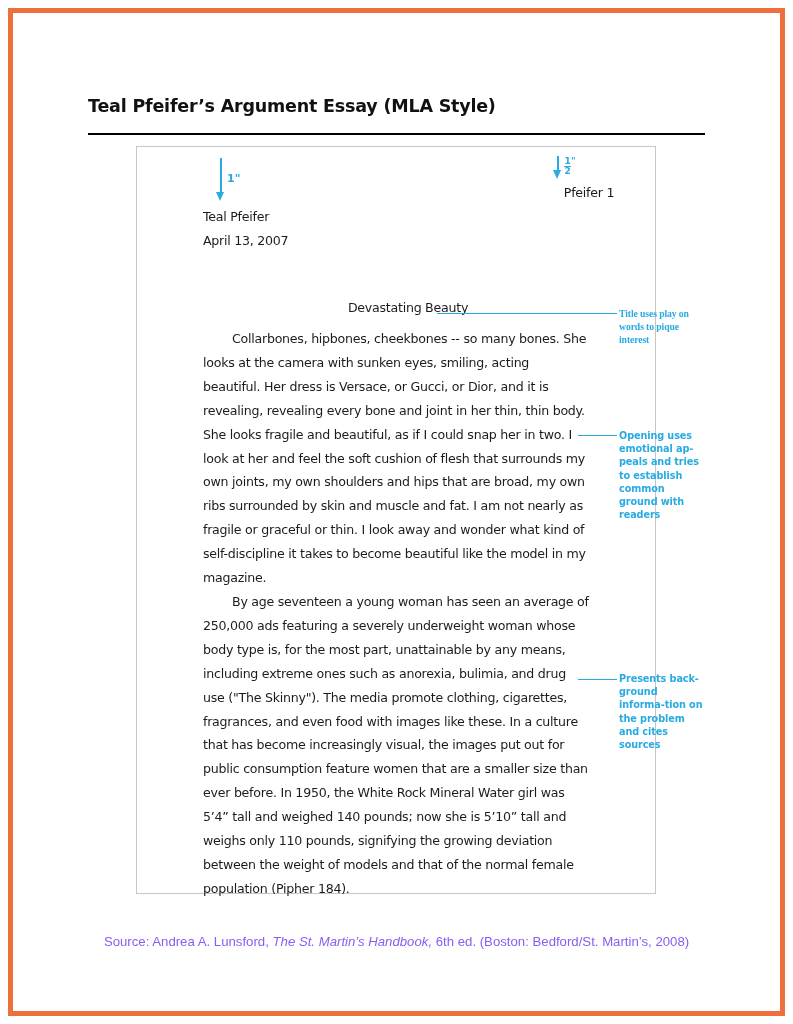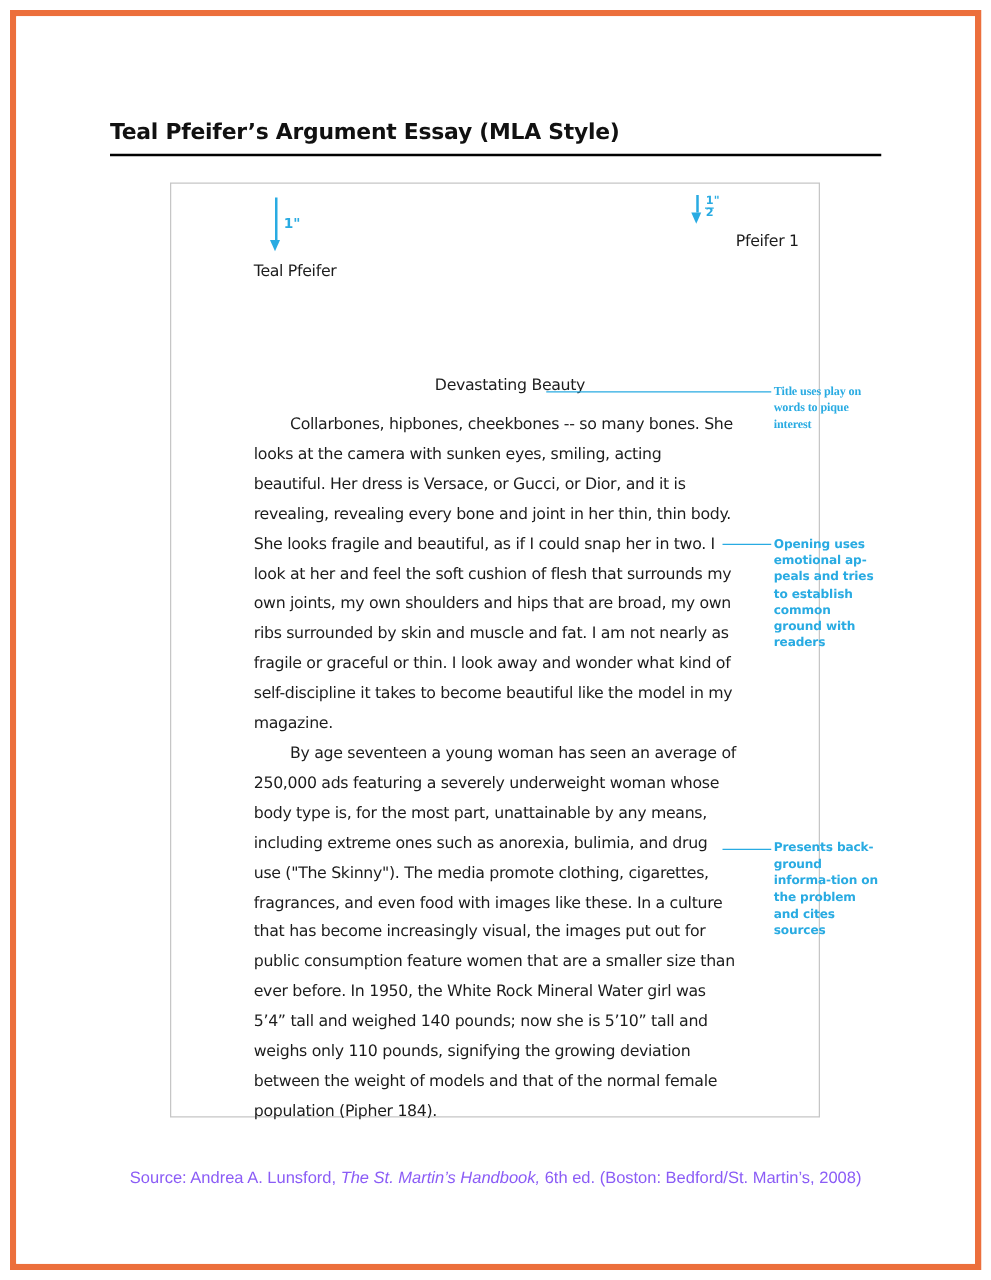--- a/index.html
+++ b/index.html
@@ -40,21 +40,21 @@
     left: 88px;
     top: 96px;
     width: 617px;
   }
   #doc-title {
     font-family: "DejaVu Sans", sans-serif;
     font-weight: bold;
     font-size: 17.5px;
     letter-spacing: -0.2px;
     color: #111111;
-    padding-bottom: 7px;
+    padding-bottom: 17px;
     white-space: nowrap;
   }
   #doc-title-rule {
     height: 2px;
     background: #000000;
     width: 100%;
   }
 
   
   #page-frame {
@@ -138,21 +138,21 @@
     position: absolute;
     font-family: "DejaVu Sans", sans-serif;
     font-size: 12.6px;
     color: #1c1c1c;
     letter-spacing: -0.25px;
   }
   #running-head {
     left: 539px;
     top: 185px;
     width: 100px;
-    text-align: right;
+    text-align: center;
   }
   #heading-block {
     left: 203px;
     top: 205px;
     width: 330px;
     line-height: 23.6px;
   }
   #essay-title {
     left: 213px;
     top: 300px;
@@ -234,20 +234,21 @@
     <span class="num">1</span>
     <span class="den">2</span>
   </span>
   <span class="inch">"</span>
 </div>
 
 <div class="ms" id="running-head">Pfeifer 1</div>
 
 <div class="ms" id="heading-block">
   <div>Teal Pfeifer</div>
+  <div>April 13, 2007</div>
 </div>
 
 <div class="ms" id="essay-title">Devastating Beauty</div>
 
 <div class="ms" id="body-text">
   <p class="indent">Collarbones, hipbones, cheekbones -- so many bones. She looks at the camera with sunken eyes, smiling, acting beautiful. Her dress is Versace, or Gucci, or Dior, and it is revealing, revealing every bone and joint in her thin, thin body. She looks fragile and beautiful, as if I could snap her in two. I look at her and feel the soft cushion of flesh that surrounds my own joints, my own shoulders and hips that are broad, my own ribs surrounded by skin and muscle and fat. I am not nearly as fragile or graceful or thin. I look away and wonder what kind of self-discipline it takes to become beautiful like the model in my magazine.</p>
   <p class="indent">By age seventeen a young woman has seen an average of 250,000 ads featuring a severely underweight woman whose body type is, for the most part, unattainable by any means, including extreme ones such as anorexia, bulimia, and drug use ("The Skinny"). The media promote clothing, cigarettes, fragrances, and even food with images like these. In a culture that has become increasingly visual, the images put out for public consumption feature women that are a smaller size than ever before. In 1950, the White Rock Mineral Water girl was 5’4” tall and weighed 140 pounds; now she is 5’10” tall and weighs only 110 pounds, signifying the growing deviation between the weight of models and that of the normal female population (Pipher 184).</p>
 </div>
 
 <div class="leader" id="leader-1"></div>

